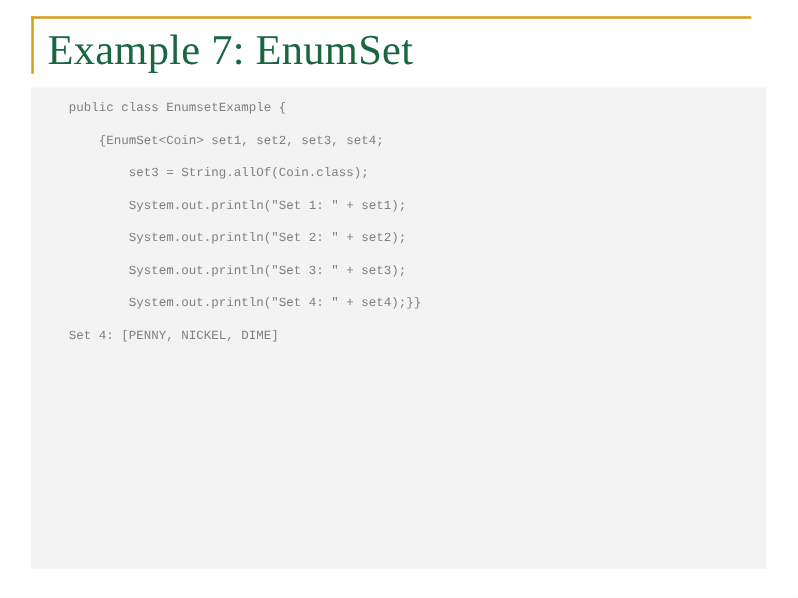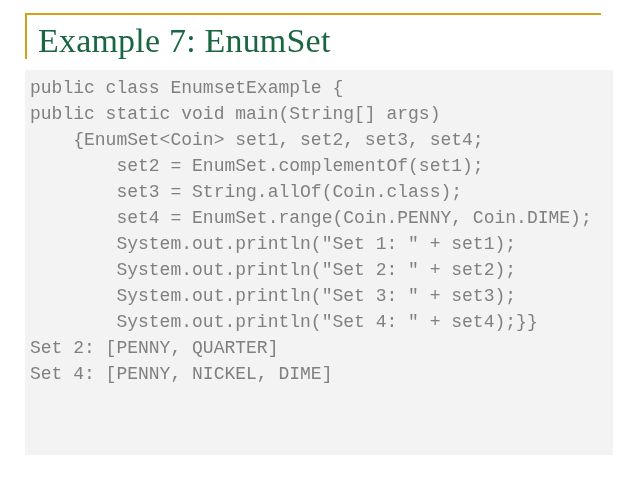--- a/index.html
+++ b/index.html
@@ -68,50 +68,47 @@
     padding: 0;
     box-sizing: border-box;
   }
 
   .code-line {
     position: relative;
     height: 26px;
     line-height: 26px;
     color: #808080;
     font-family: "Liberation Mono", "DejaVu Sans Mono", monospace;
-    font-size: 18px;
+    font-size: 10px;
     white-space: pre;
     padding-left: 5px;
     letter-spacing: 0px;
+    margin-left: 25px;
   }
 
   #code-lines {
     padding-top: 5px;
   }
 </style>
 </head>
 <body>
 
 <div id="slide">
 
   <div id="title-rule-top"></div>
   <div id="title-rule-left"></div>
 
   <div id="slide-title">Example 7: EnumSet</div>
 
   <div id="code-block">
     <div id="code-lines">
         <div class="code-line">public class EnumsetExample {</div>
-        <div class="code-line">public static void main(String[] args)</div>
         <div class="code-line">    {EnumSet&lt;Coin&gt; set1, set2, set3, set4;</div>
-        <div class="code-line">        set2 = EnumSet.complementOf(set1);</div>
         <div class="code-line">        set3 = String.allOf(Coin.class);</div>
-        <div class="code-line">        set4 = EnumSet.range(Coin.PENNY, Coin.DIME);</div>
         <div class="code-line">        System.out.println("Set 1: " + set1);</div>
         <div class="code-line">        System.out.println("Set 2: " + set2);</div>
         <div class="code-line">        System.out.println("Set 3: " + set3);</div>
         <div class="code-line">        System.out.println("Set 4: " + set4);}}</div>
-        <div class="code-line">Set 2: [PENNY, QUARTER]</div>
         <div class="code-line">Set 4: [PENNY, NICKEL, DIME]</div>
       </div>
   </div>
 
 </div>
 
 </body></html>

